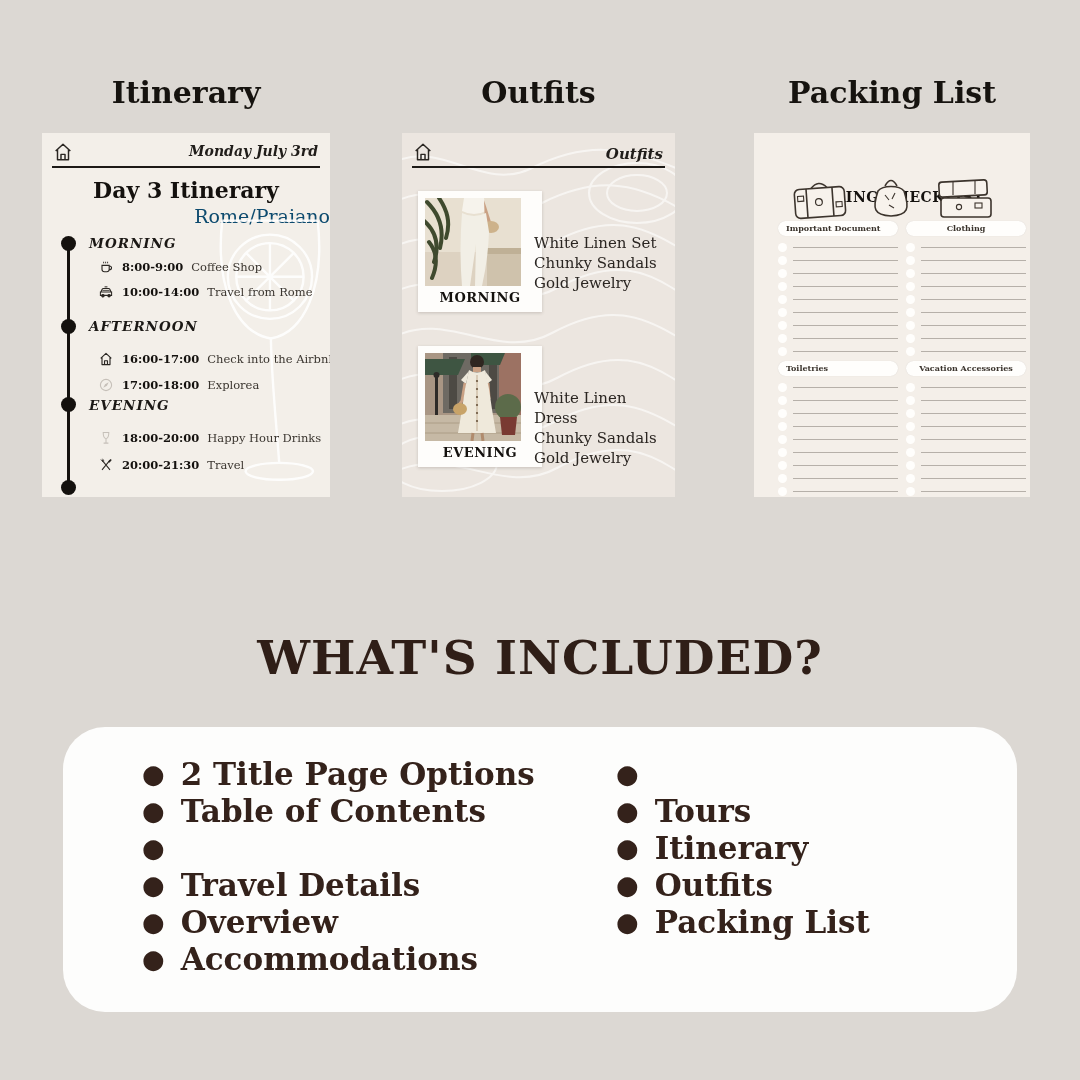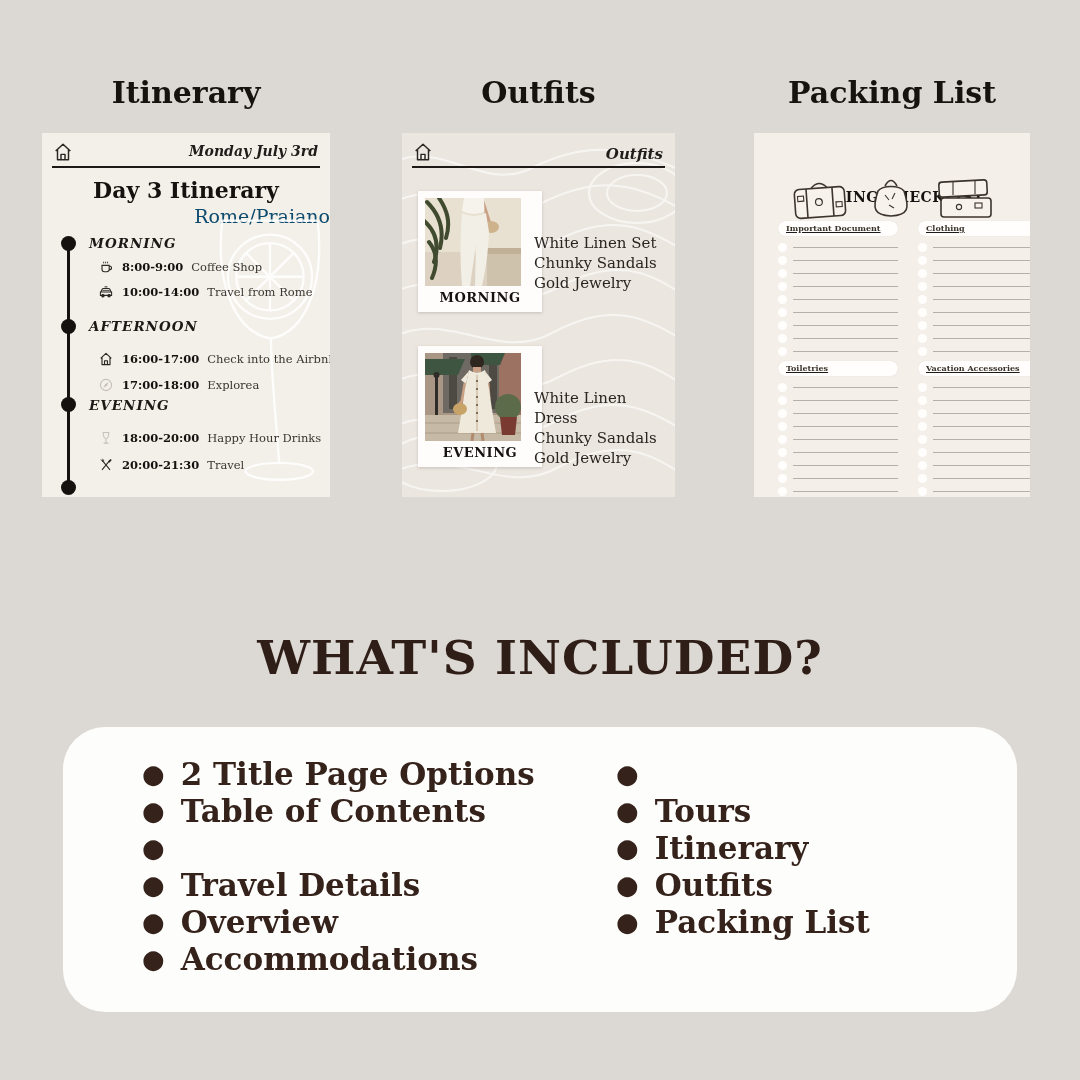--- a/index.html
+++ b/index.html
@@ -42,26 +42,26 @@
   .polaroid .photo{width:96px;height:88px;overflow:hidden;}
   .polaroid .photo svg{display:block;}
   .pol-label{text-align:center;font-weight:bold;font-size:13px;letter-spacing:.5px;color:#14110e;padding:4px 0 2px;}
   .look-text{position:absolute;left:132px;right:6px;text-align:left;font-size:15px;line-height:20px;color:#2a2521;}
 
   
   .pk-title{position:absolute;top:12px;left:0;right:0;text-align:center;font-weight:bold;font-size:14px;letter-spacing:.5px;color:#14110e;margin-top:44px;}
   .pk-icons{position:absolute;top:38px;left:0;right:0;display:flex;justify-content:center;align-items:flex-end;gap:12px;height:50px;}
   .pk-col{position:absolute;top:88px;width:120px;}
   #pk-col1{left:24px;}
-  #pk-col2{left:164px;}
+  #pk-col2{left:152px;text-align:center;}
   .pk-pill{background:#fffefc;border-radius:8px;height:15px;line-height:15px;padding:0 8px;font-weight:bold;font-size:8px;color:#3a332c;margin-bottom:5px;box-shadow:0 0 1px rgba(0,0,0,.15);}
   .pk-row{display:flex;align-items:center;height:13px;}
   .pk-dot{width:9px;height:9px;border-radius:50%;background:#fffefc;flex:0 0 auto;}
   .pk-line{flex:1;margin-left:6px;border-bottom:1.5px solid #b6b0a9;}
-  .pk-section{margin-bottom:3px;text-decoration:underline;}
+  .pk-section{margin-bottom:3px;}
 
   
   .included-heading{position:absolute;top:630px;left:0;right:0;margin:0;text-align:center;
       font-size:47px;font-weight:bold;letter-spacing:1px;color:#2f1e17;}
   .included-box{position:absolute;left:63px;top:727px;width:954px;height:285px;background:#fdfdfc;border-radius:42px;}
   .inc-list{position:absolute;top:755px;margin:0;padding:0;list-style:none;font-size:31px;font-weight:bold;color:#34221b;}
   #inc-left{left:142px;}
   #inc-right{left:616px;}
   .inc-list li{display:flex;align-items:center;gap:16px;height:37px;}
   .inc-bullet{font-size:26px;line-height:1;}

